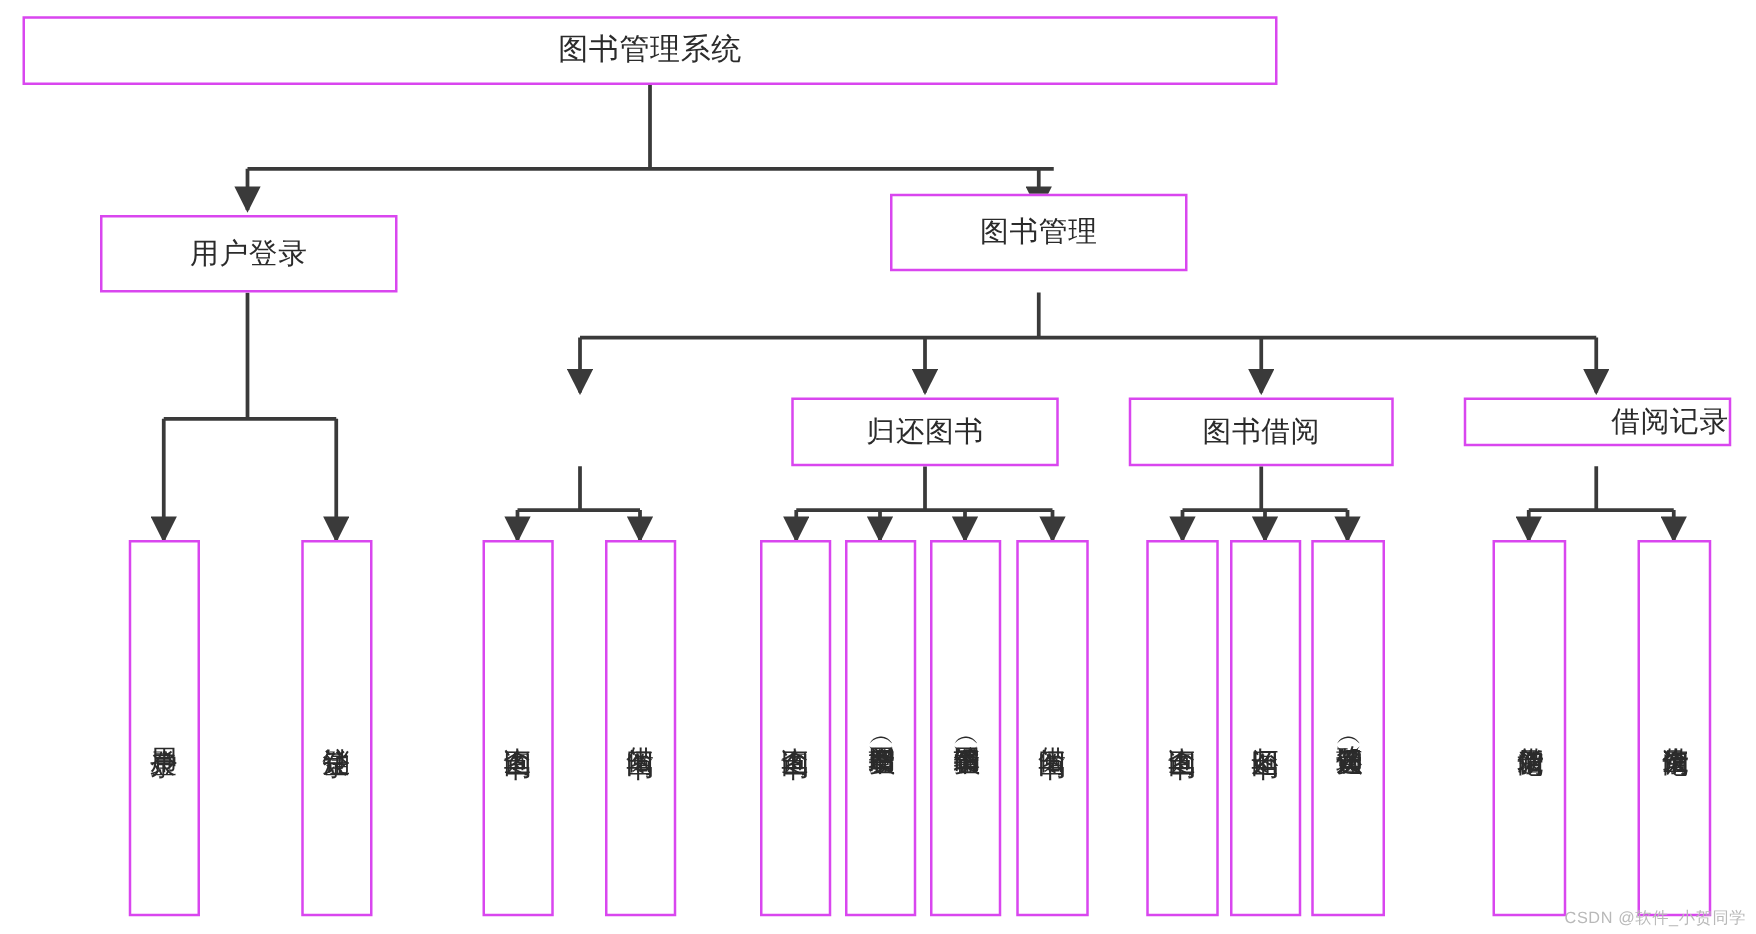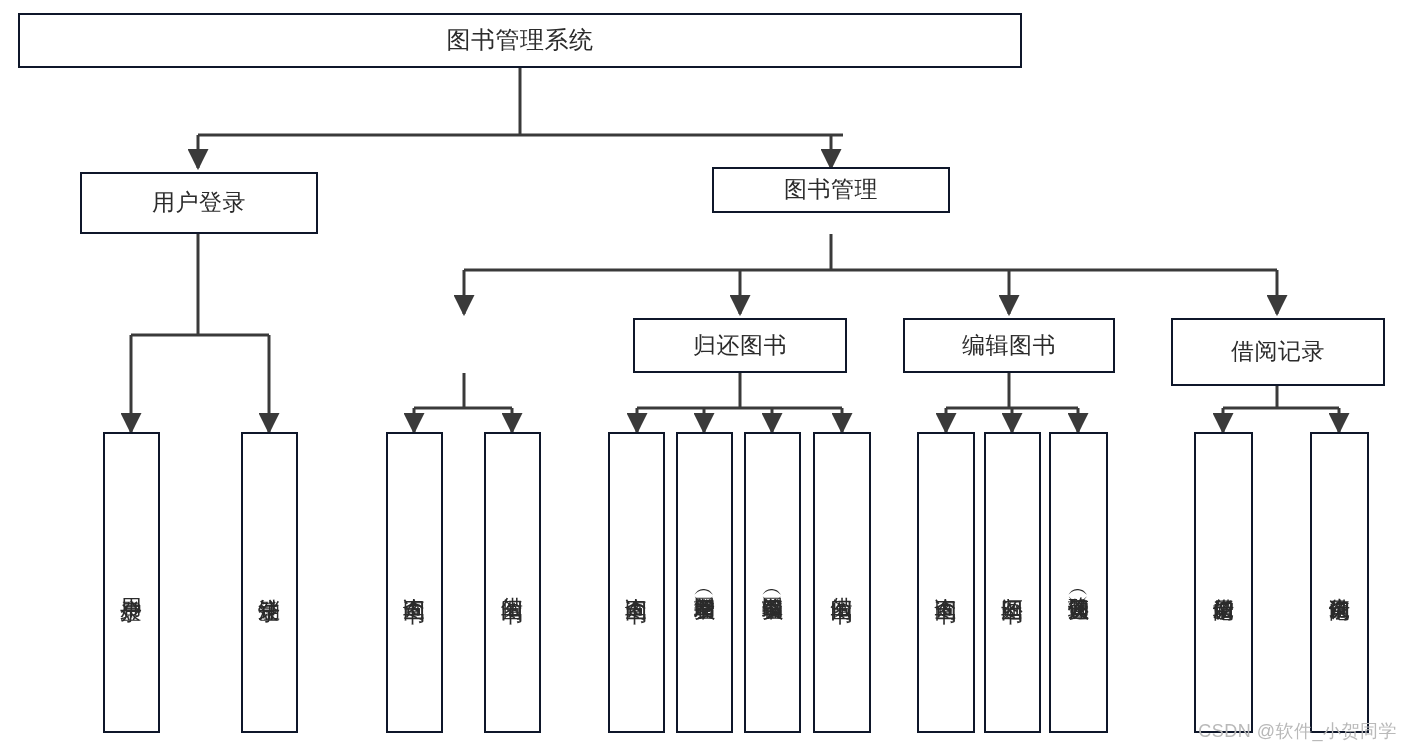--- a/index.html
+++ b/index.html
@@ -24,21 +24,21 @@
     left: 0;
     top: 0;
     width: 1405px;
     height: 747px;
     pointer-events: none;
   }
   .node {
     position: absolute;
     box-sizing: border-box;
     background: #ffffff;
-    border: 2px solid #0f172a;
+    border: 2px solid #d946ef;
     display: flex;
     align-items: center;
     justify-content: center;
     overflow: hidden;
   }
   .node .lbl {
     color: #2b2b2b;
     text-align: center;
     line-height: 1.18;
     white-space: pre-wrap;
@@ -64,21 +64,21 @@
     letter-spacing: 1.5px;
   }
   .node.vert.tall .lbl {
     font-size: 21px;
     letter-spacing: 0.5px;
   }
   .watermark {
     position: absolute;
     right: 8px;
     bottom: 4px;
-    font-size: 18px;
+    font-size: 13px;
     color: #b9b9b9;
     letter-spacing: 0.5px;
     user-select: none;
     margin-top: 16px;
   }
 </style>
 </head>
 <body>
 
 <div id="diagram-root">
@@ -135,34 +135,34 @@
   </svg>
 
   <div class="node horiz root" style="left:18px; top:13px; width:1004px; height:55px;">
     <span class="lbl">图书管理系统</span>
   </div>
 
   <div class="node horiz" style="left:80px; top:172px; width:238px; height:62px;">
     <span class="lbl">用户登录</span>
   </div>
 
-  <div class="node horiz" style="left:712px; top:167px; width:238px; height:46px;">
+  <div class="node horiz" style="left:712px; top:155px; width:238px; height:62px;">
     <span class="lbl">图书管理</span>
   </div>
 
 
   <div class="node horiz" style="left:633px; top:318px; width:214px; height:55px;">
     <span class="lbl">归还图书</span>
   </div>
 
   <div class="node horiz" style="left:903px; top:318px; width:212px; height:55px;">
-    <span class="lbl">编辑图书</span>
-  </div>
-
-  <div class="node horiz" style="left:1171px; top:318px; width:214px; height:68px;">
+    <span class="lbl">图书借阅</span>
+  </div>
+
+  <div class="node horiz" style="left:1171px; top:318px; width:214px; height:39px;justify-content:flex-end;">
     <span class="lbl">借阅记录</span>
   </div>
 
   <div class="node vert" style="left:103px; top:432px; width:57px; height:301px;">
     <span class="lbl">用户登录</span>
   </div>
 
   <div class="node vert" style="left:241px; top:432px; width:57px; height:301px;">
     <span class="lbl">注销登录</span>
   </div>

